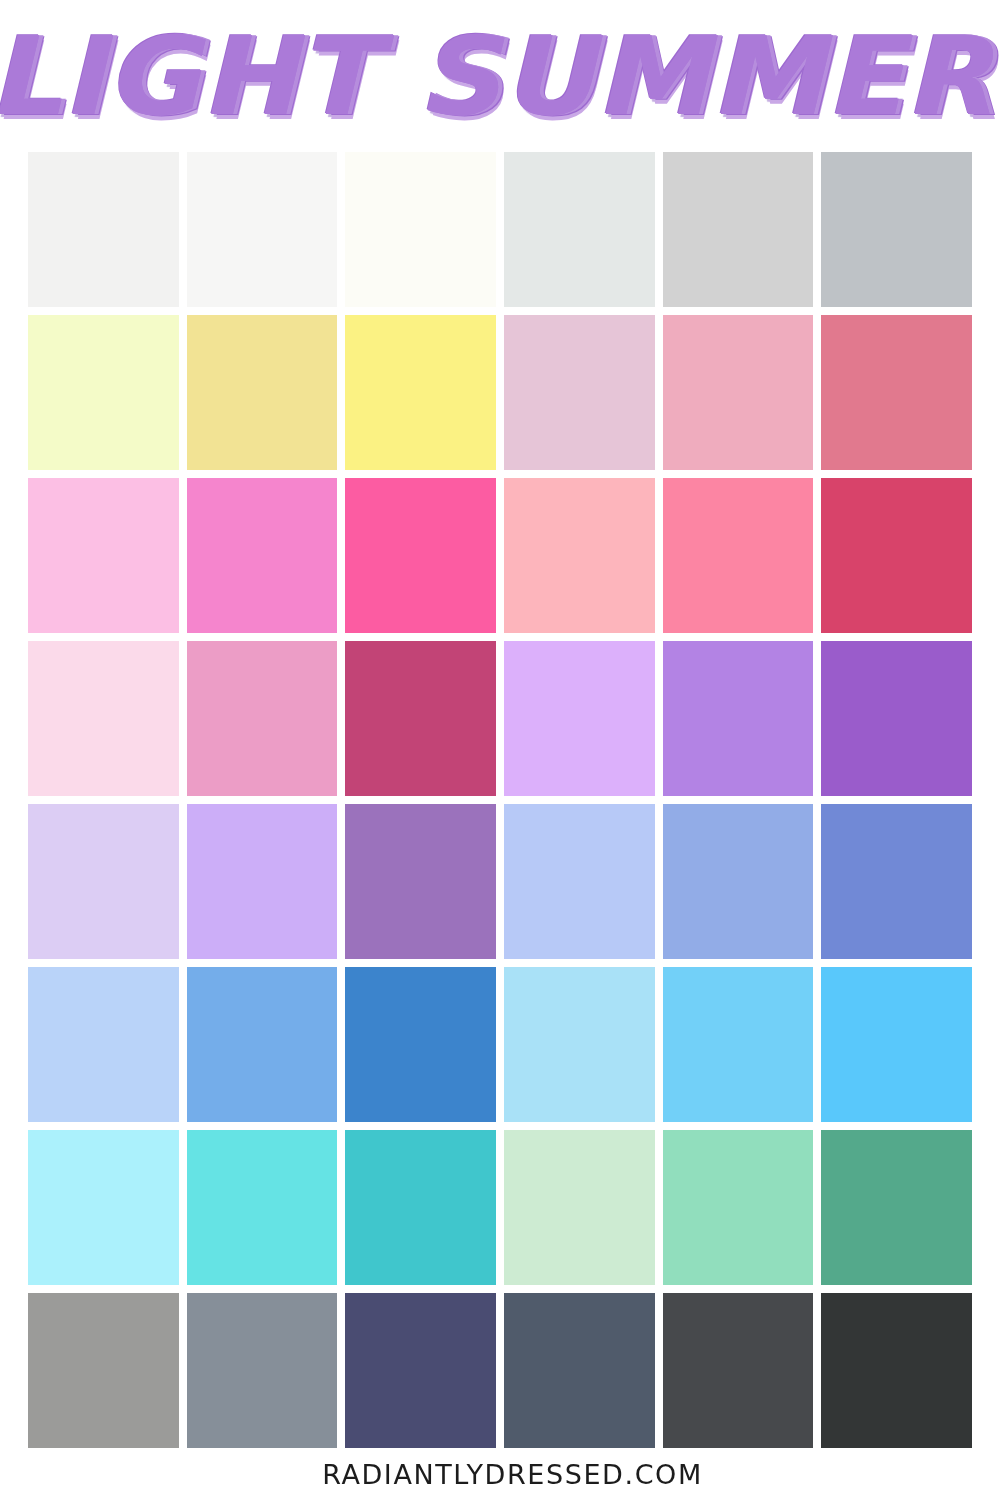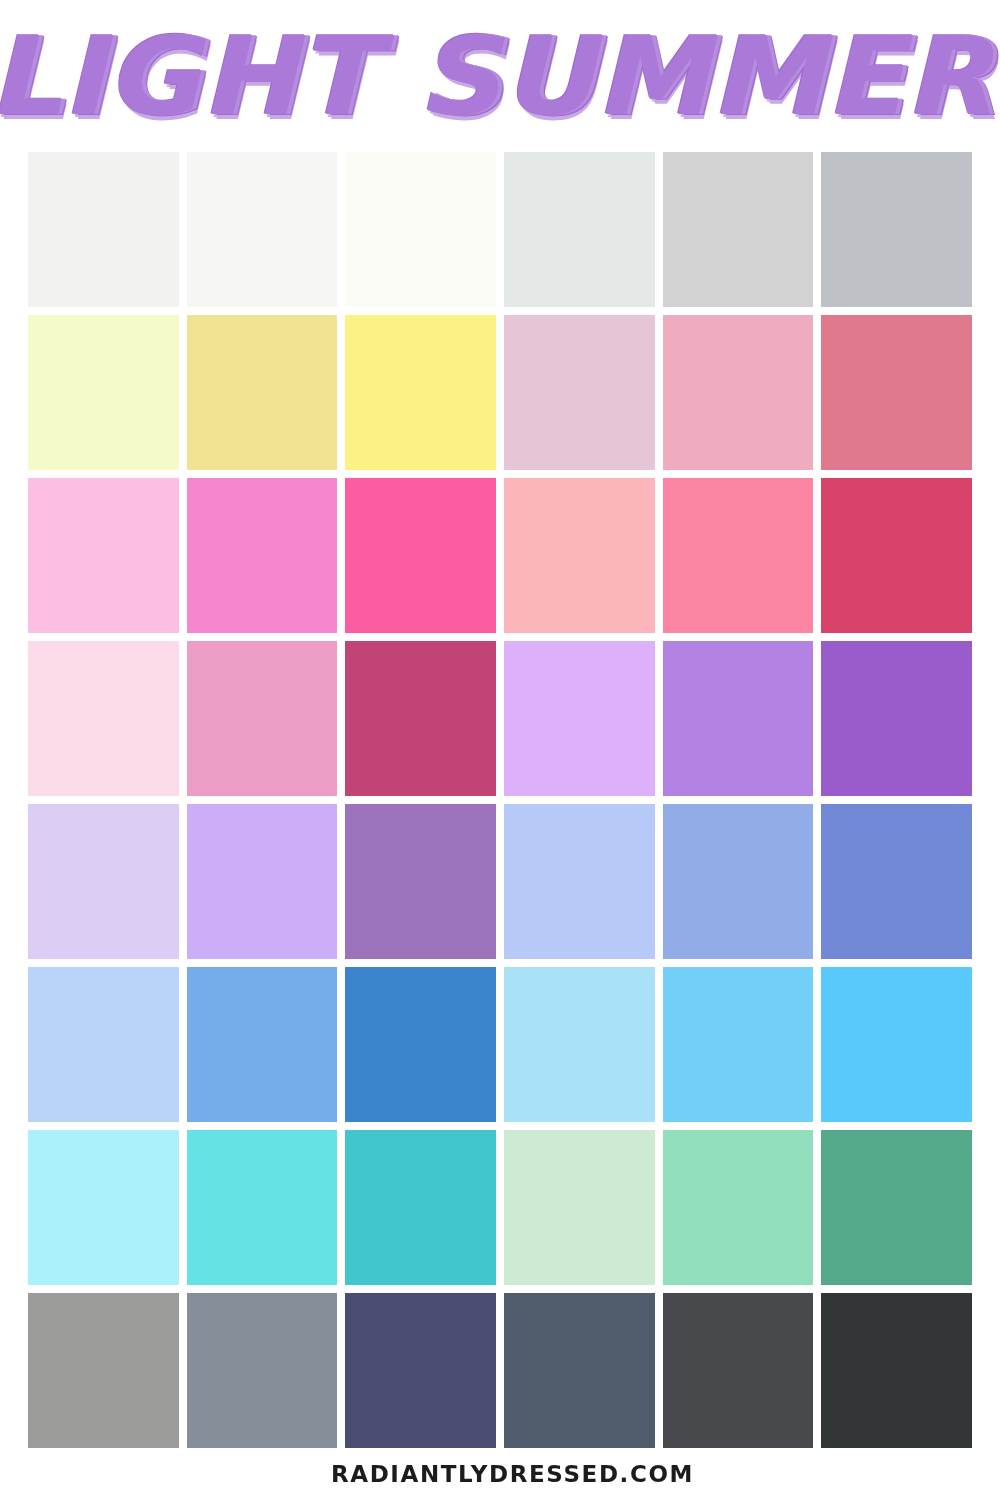--- a/index.html
+++ b/index.html
@@ -75,22 +75,22 @@
   .footer {
     width: 100%;
     flex: 1;
     display: flex;
     align-items: center;
     justify-content: center;
   }
 
   .footer-url {
     font-family: "DejaVu Sans", sans-serif;
-    font-weight: bold;
-    font-size: 23px;
+    font-weight: normal;
+    font-size: 27px;
     letter-spacing: 1.6px;
     color: #1c1c1c;
     white-space: nowrap;
     margin-left: 25px;
   }
 </style>
 </head>
 <body>
 
 <div class="poster">

